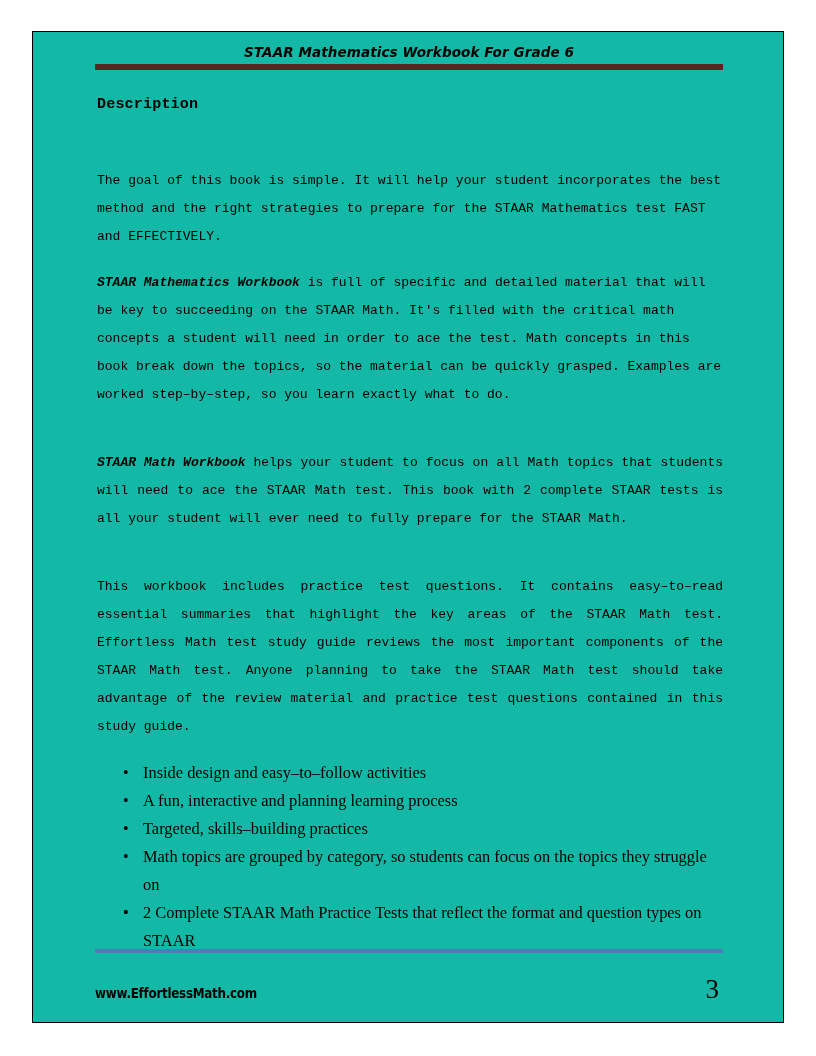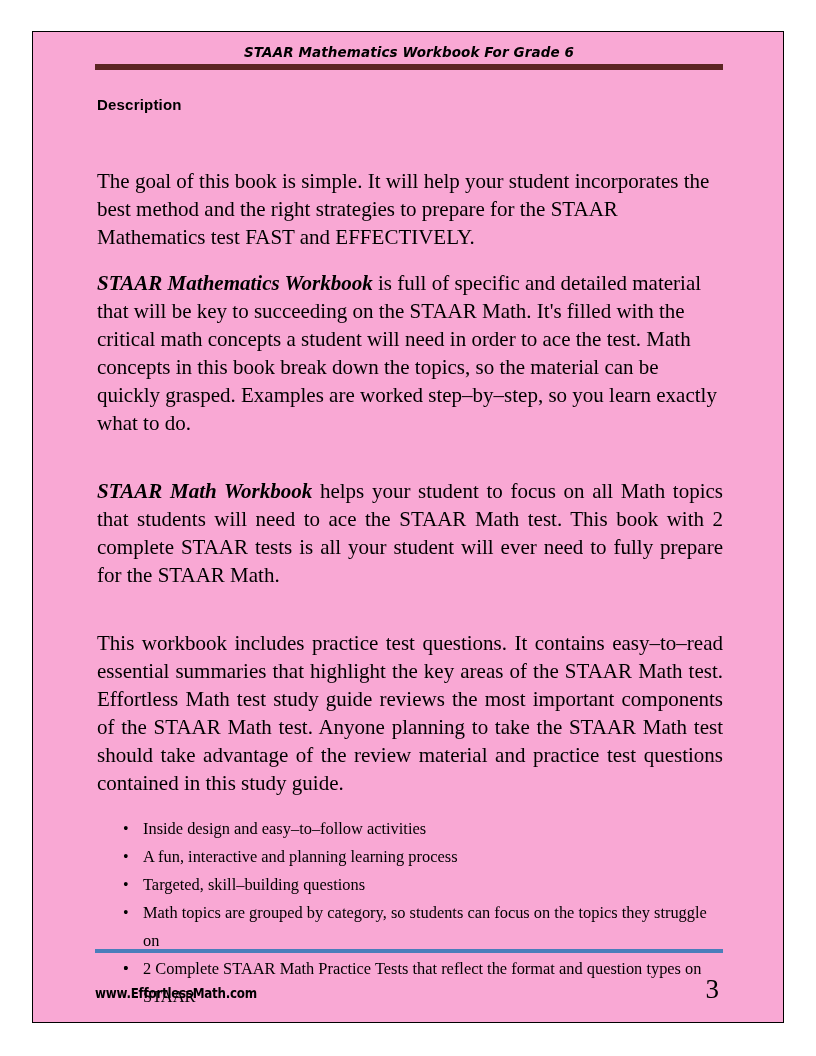--- a/index.html
+++ b/index.html
@@ -19,21 +19,21 @@
 
   
   .page-frame {
     position: absolute;
     left: 32px;
     top: 31px;
     width: 752px;
     height: 992px;
     border: 1.6px solid #000000;
     box-sizing: border-box;
-    background: #f9a8d4;
+    background: #14b8a6;
   }
 
   
   .content {
     position: absolute;
     left: 62px;   
     top: 12px;
     width: 628px; 
   }
 
@@ -50,31 +50,31 @@
   }
   .header-rule {
     height: 6px;
     background: #5c2523;
     width: 100%;
     margin-bottom: 26px;
   }
 
   
   .section-heading {
-    font-family: Liberation Sans, sans-serif;
+    font-family: Liberation Mono, monospace;
     font-weight: bold;
     font-size: 15px;
     letter-spacing: 0.2px;
     margin: 0 0 54px 2px;
   }
 
   
   .para {
-    font-family: Liberation Serif, serif;
-    font-size: 21px;
+    font-family: Liberation Mono, monospace;
+    font-size: 13px;
     line-height: 28px;
     margin: 0 0 18px 2px;
     text-align: left;
   }
   .para.justify {
     text-align: justify;
     text-justify: inter-word;
     margin-top: 40px;
   }
   .para .lead {
@@ -169,21 +169,21 @@
       <li class="feature-item">
         <span class="bullet">•</span>
         <span>Inside design and easy–to–follow activities</span>
       </li>
       <li class="feature-item">
         <span class="bullet">•</span>
         <span>A fun, interactive and planning learning process</span>
       </li>
       <li class="feature-item">
         <span class="bullet">•</span>
-        <span>Targeted, skill–building questions</span>
+        <span>Targeted, skills–building practices</span>
       </li>
       <li class="feature-item">
         <span class="bullet">•</span>
         <span>Math topics are grouped by category, so students can focus on the topics they struggle on</span>
       </li>
       <li class="feature-item">
         <span class="bullet">•</span>
       </li>
       <li class="feature-item">
         <span class="bullet">•</span>

